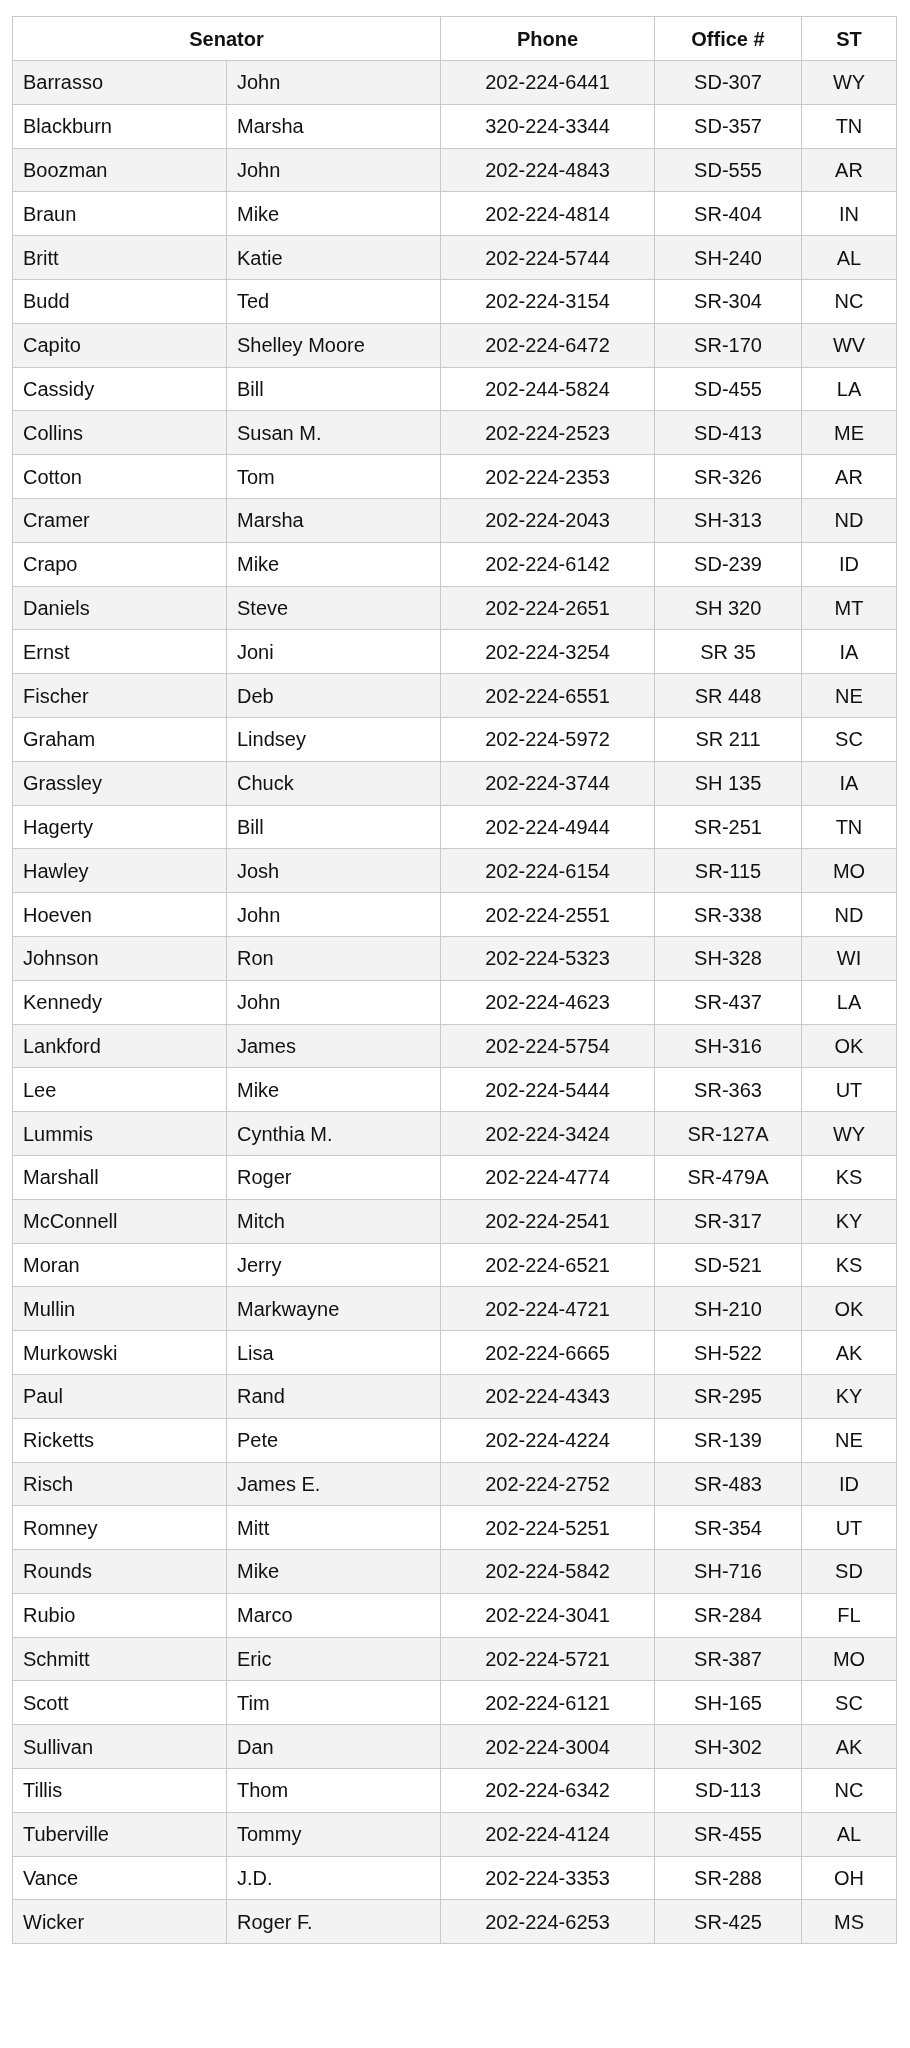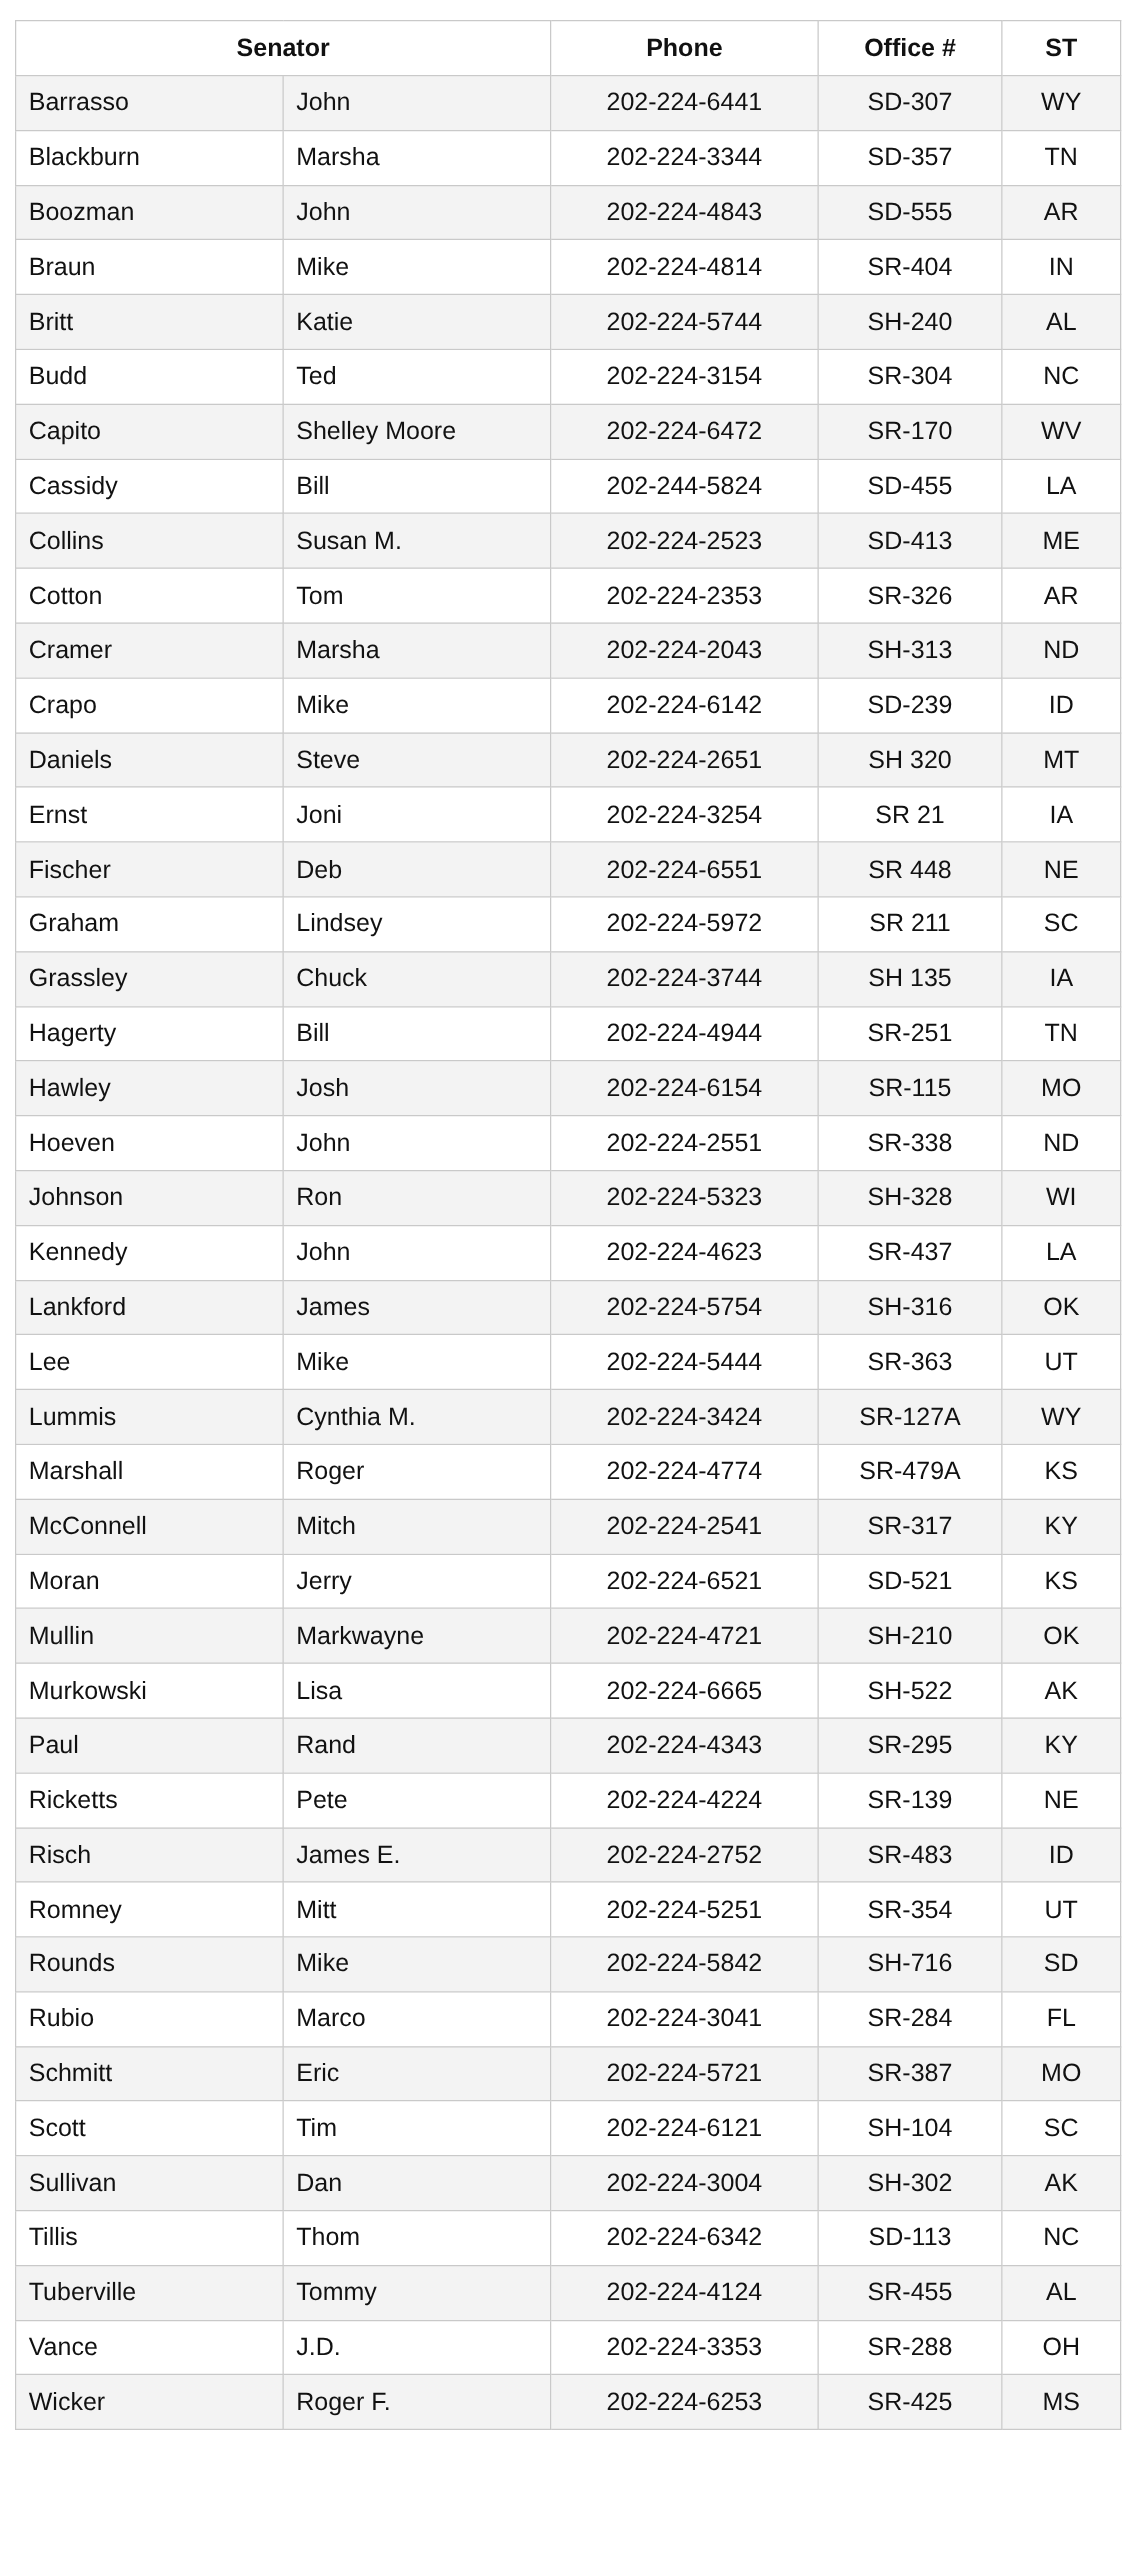--- a/index.html
+++ b/index.html
@@ -76,21 +76,21 @@
         <tr>
           <td class="name">Barrasso</td>
           <td class="name">John</td>
           <td class="center">202-224-6441</td>
           <td class="center">SD-307</td>
           <td class="center">WY</td>
         </tr>
         <tr>
           <td class="name">Blackburn</td>
           <td class="name">Marsha</td>
-          <td class="center">202-224-3344</td>
+          <td class="center">320-224-3344</td>
           <td class="center">SD-357</td>
           <td class="center">TN</td>
         </tr>
         <tr>
           <td class="name">Boozman</td>
           <td class="name">John</td>
           <td class="center">202-224-4843</td>
           <td class="center">SD-555</td>
           <td class="center">AR</td>
         </tr>
@@ -161,21 +161,21 @@
           <td class="name">Daniels</td>
           <td class="name">Steve</td>
           <td class="center">202-224-2651</td>
           <td class="center">SH 320</td>
           <td class="center">MT</td>
         </tr>
         <tr>
           <td class="name">Ernst</td>
           <td class="name">Joni</td>
           <td class="center">202-224-3254</td>
-          <td class="center">SR 21</td>
+          <td class="center">SR 35</td>
           <td class="center">IA</td>
         </tr>
         <tr>
           <td class="name">Fischer</td>
           <td class="name">Deb</td>
           <td class="center">202-224-6551</td>
           <td class="center">SR 448</td>
           <td class="center">NE</td>
         </tr>
         <tr>
@@ -329,21 +329,21 @@
           <td class="name">Schmitt</td>
           <td class="name">Eric</td>
           <td class="center">202-224-5721</td>
           <td class="center">SR-387</td>
           <td class="center">MO</td>
         </tr>
         <tr>
           <td class="name">Scott</td>
           <td class="name">Tim</td>
           <td class="center">202-224-6121</td>
-          <td class="center">SH-104</td>
+          <td class="center">SH-165</td>
           <td class="center">SC</td>
         </tr>
         <tr>
           <td class="name">Sullivan</td>
           <td class="name">Dan</td>
           <td class="center">202-224-3004</td>
           <td class="center">SH-302</td>
           <td class="center">AK</td>
         </tr>
         <tr>

